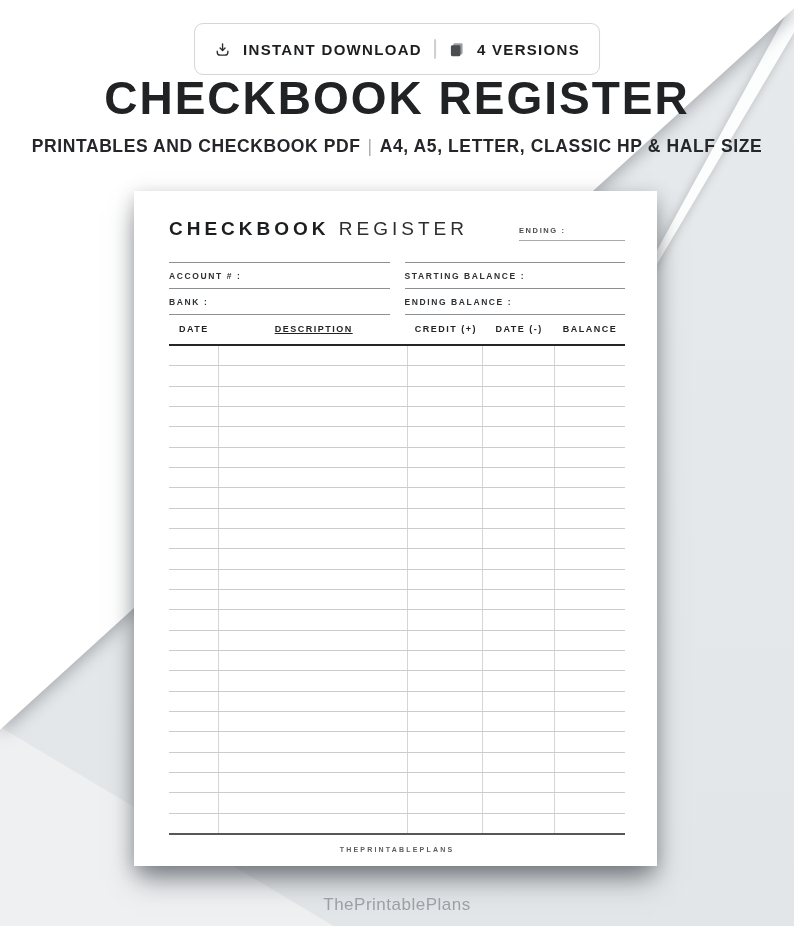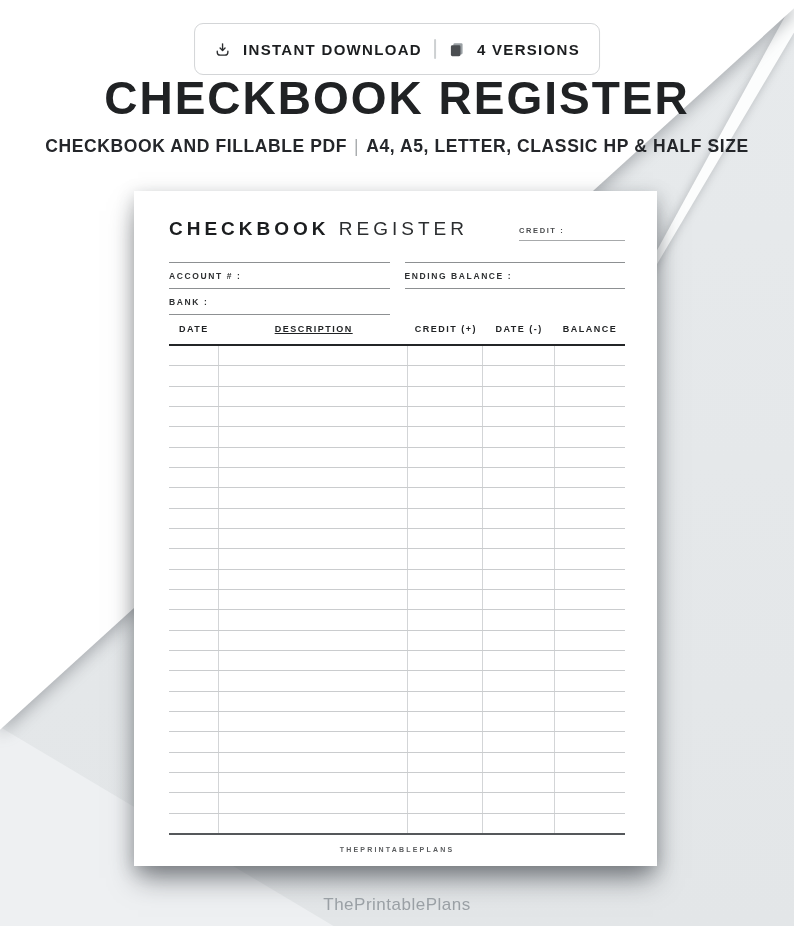--- a/index.html
+++ b/index.html
@@ -107,44 +107,47 @@
         <svg width="17" height="17" viewBox="0 0 24 24">
           <rect x="7.5" y="3" width="13" height="16" rx="2" fill="#9aa0a4"></rect>
           <rect x="4" y="6" width="13.5" height="15.5" rx="2" fill="#4b4e51"></rect>
         </svg>
       </span>
       <span class="badge-label">4 VERSIONS</span>
     </div>
 
     <h1 class="hero-title">CHECKBOOK REGISTER</h1>
     <div class="hero-subtitle">
-      <span>CHECKBOOK AND FILLABLE PDF</span><span class="sub-divider">|</span><span>A4, A5, LETTER, CLASSIC HP &amp; HALF SIZE</span>
+      <span>PRINTABLES AND CHECKBOOK PDF</span><span class="sub-divider">|</span><span>A4, A5, LETTER, CLASSIC HP &amp; HALF SIZE</span>
     </div>
 
     <div class="page">
 
       <div class="doc-header">
         <div class="doc-title">
           <span class="t-bold">CHECKBOOK</span>
           <span class="t-light">REGISTER</span>
         </div>
-        <div class="month-field">CREDIT :</div>
+        <div class="month-field">ENDING :</div>
       </div>
 
       <div class="fields">
         <div class="field-col">
             <div class="field-row">
               <span class="field-label">ACCOUNT # :</span>
             </div>
             <div class="field-row">
               <span class="field-label">BANK :</span>
             </div>
           </div>
         <div class="field-col">
             <div class="field-row">
+              <span class="field-label">STARTING BALANCE :</span>
+            </div>
+            <div class="field-row">
               <span class="field-label">ENDING BALANCE :</span>
             </div>
           </div>
       </div>
 
       <div class="thead">
           <div class="tcell">DATE</div>
           <div class="tcell">DESCRIPTION</div>
           <div class="tcell">CREDIT (+)</div>
           <div class="tcell">DATE (-)</div>

